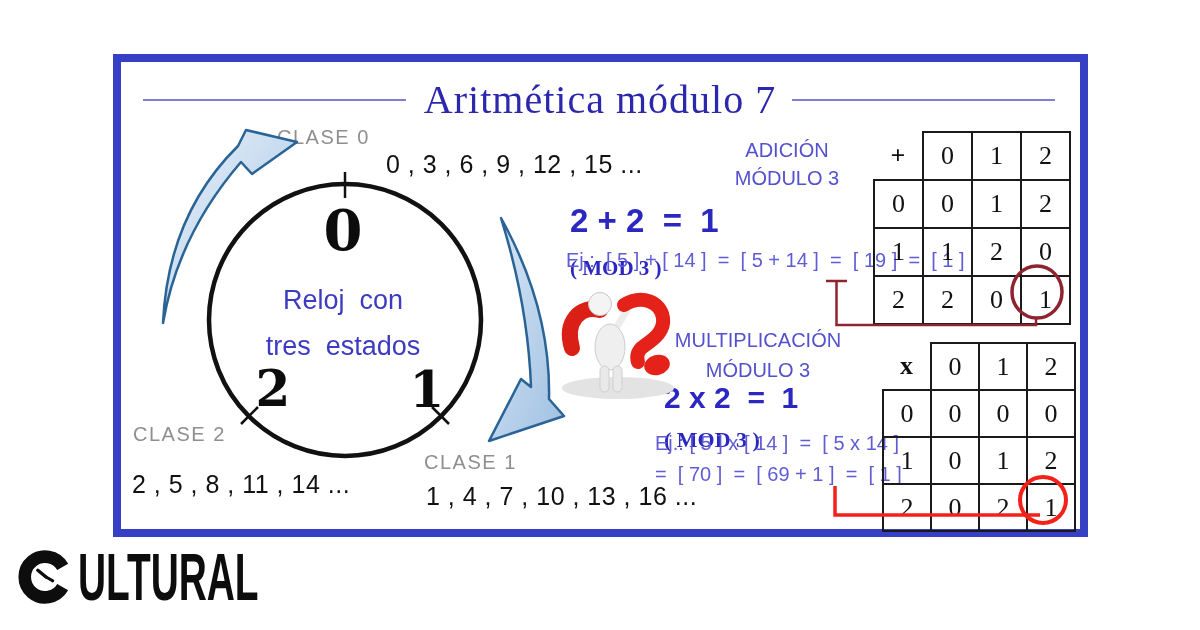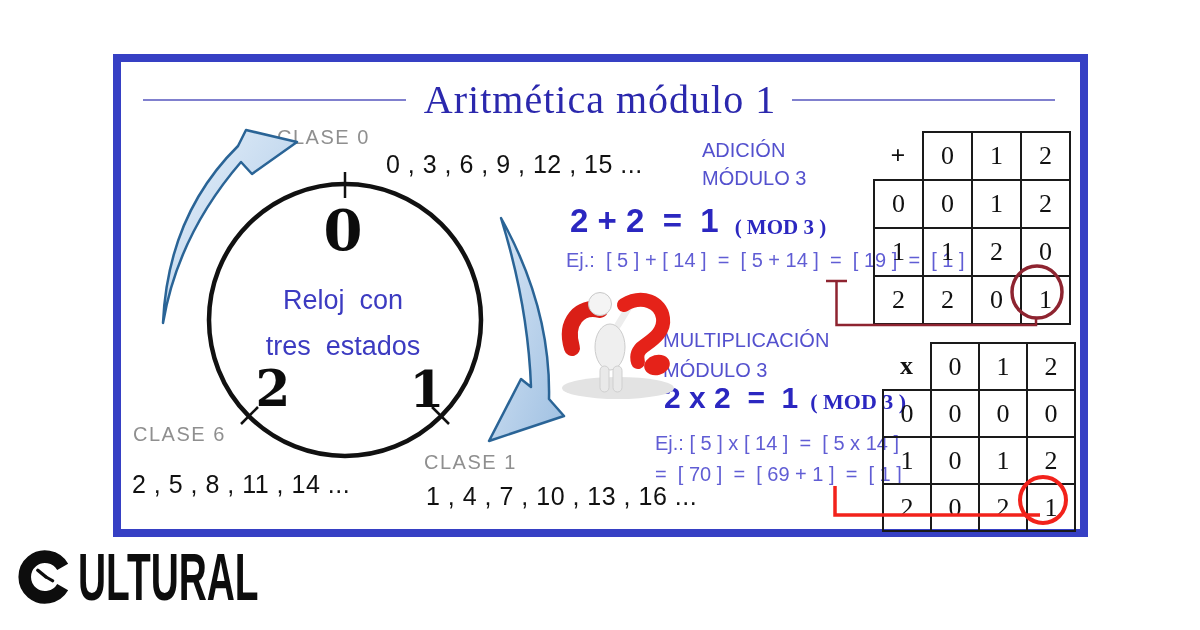--- a/index.html
+++ b/index.html
@@ -32,22 +32,22 @@
   .clock-caption{
     left:243px;top:277px;width:200px;text-align:center;z-index:2;
     font-size:27px;line-height:46px;color:#3c3bc1;
   }
   .clock-digit{
     font-family:"DejaVu Serif",serif;font-weight:bold;color:#0c0c0c;z-index:2;
     transform:translate(-50%,-50%);
   }
 
   
-  .op-heading{font-size:20px;line-height:28px;color:#5451ce;z-index:2;}
-  .eq-row{display:flex;align-items:flex-end;gap:16px;z-index:2;color:#2b27c0;}
+  .op-heading{text-align:center;font-size:20px;line-height:28px;color:#5451ce;z-index:2;}
+  .eq-row{display:flex;align-items:flex-start;gap:16px;z-index:2;color:#2b27c0;flex-direction:column;}
   .eq-big{font-size:33px;font-weight:bold;}
   .eq-mod{font-size:21px;font-weight:bold;font-family:Liberation Serif, serif;}
   .example{font-size:20px;color:#605dd4;z-index:2;}
   .mult-ex{width:210px;text-align:center;line-height:31px;}
 
   
   table.mod-table{border-collapse:collapse;z-index:2;position:absolute;}
   table.mod-table td{
     border:2px solid #1a1a1a;text-align:center;vertical-align:middle;
     font-family:"Liberation Serif",serif;font-size:26px;color:#111;padding:0;
@@ -68,27 +68,27 @@
     transform:scaleX(0.58);transform-origin:left center;letter-spacing:0px;
     font-family:"Liberation Sans",sans-serif;
   }
 </style>
 </head>
 <body>
 
 <div class="abs frame"></div>
 
 <div class="abs title-rule" style="left:143px;width:263px;"></div>
-<div class="abs page-title">Aritmética módulo 1</div>
+<div class="abs page-title">Aritmética módulo 7</div>
 <div class="abs title-rule" style="left:792px;width:263px;"></div>
 
 <div class="abs clase" style="left:277px;top:126px;">CLASE 0</div>
 <div class="abs seq pre" style="left:386px;top:150px;">0 , 3 , 6 , 9 , 12 , 15 ...</div>
 
-<div class="abs clase" style="left:133px;top:423px;">CLASE 6</div>
+<div class="abs clase" style="left:133px;top:423px;">CLASE 2</div>
 <div class="abs seq pre" style="left:132px;top:470px;">2 , 5 , 8 , 11 , 14 ...</div>
 
 <div class="abs clase" style="left:424px;top:451px;">CLASE 1</div>
 <div class="abs seq pre" style="left:402px;top:482px;margin-left:24px;">1 , 4 , 7 , 10 , 13 , 16 ...</div>
 
 <div class="abs clock-caption">
   <div class="pre">Reloj  con</div>
   <div class="pre">tres  estados</div>
 </div>
 <div class="abs clock-digit" style="left:343px;top:230px;font-size:56px;">0</div>

